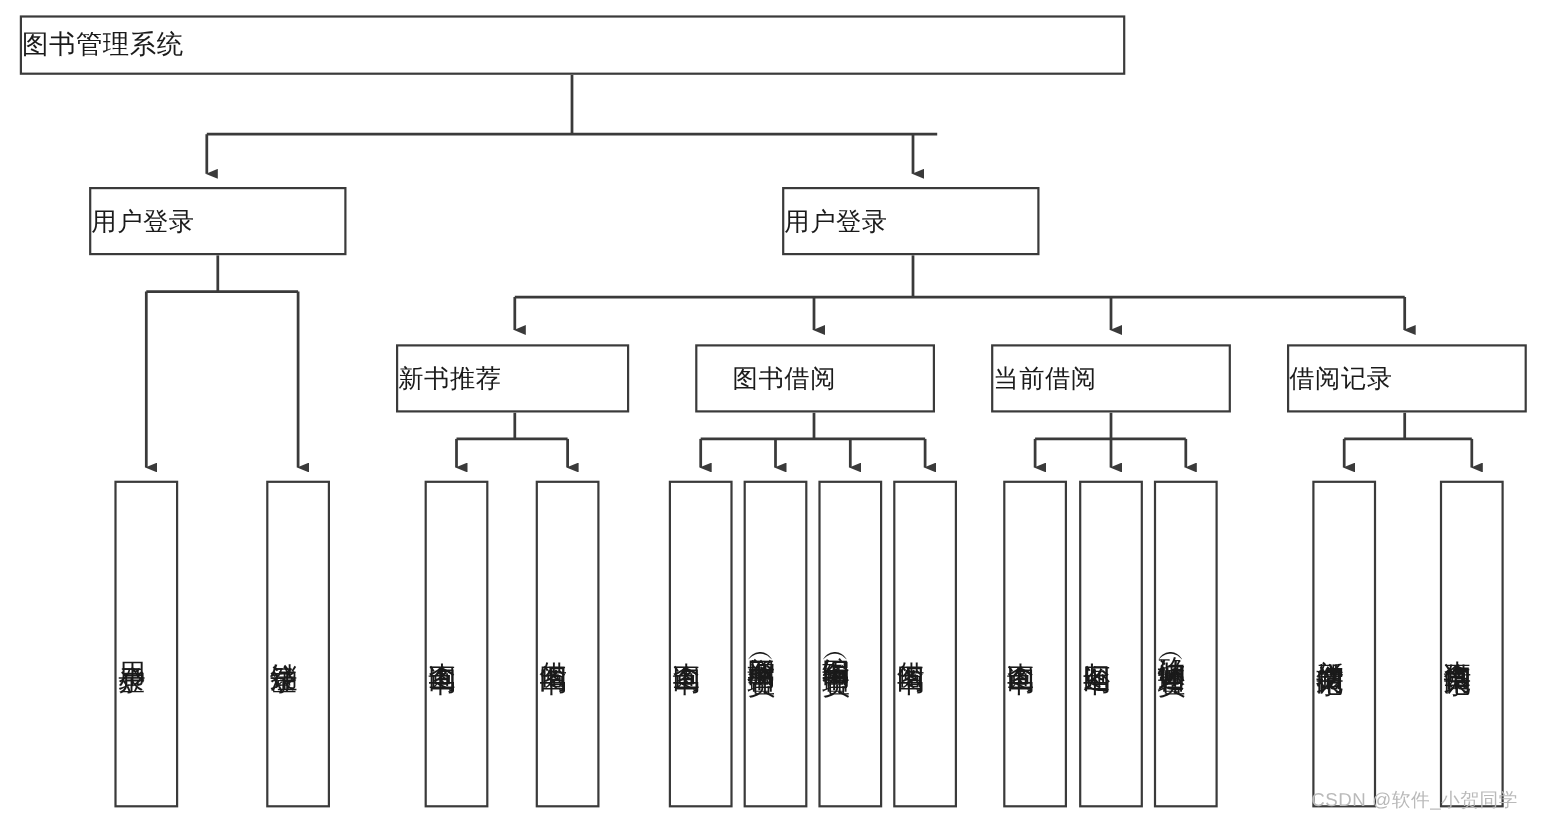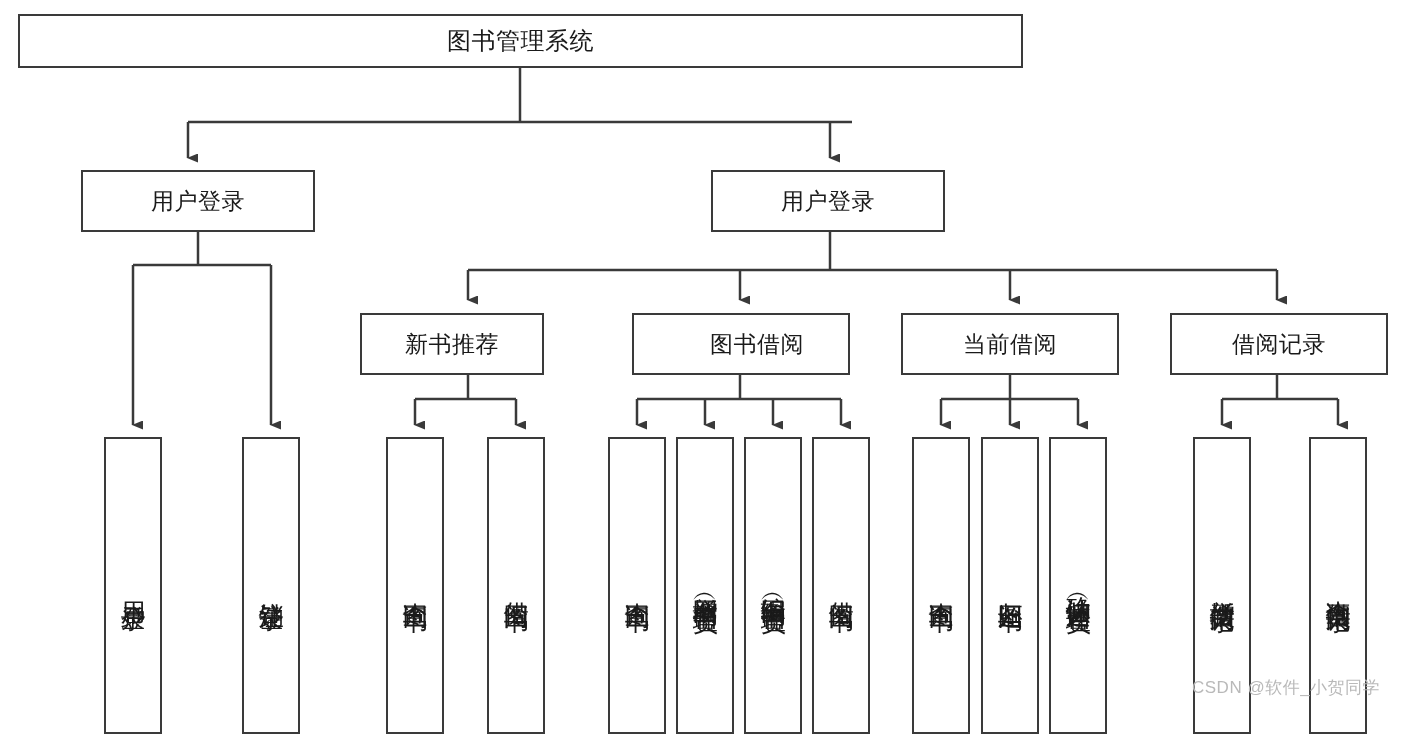--- a/index.html
+++ b/index.html
@@ -25,21 +25,21 @@
     height: 747px;
     pointer-events: none;
   }
   .node {
     position: absolute;
     box-sizing: border-box;
     background: #ffffff;
     border: 2px solid #3a3a3a;
     display: flex;
     align-items: center;
-    justify-content: center;
+    justify-content: flex-start;
     color: #1a1a1a;
     z-index: 2;
   }
   .node .lbl {
     display: block;
     text-align: center;
     line-height: 1.05;
     letter-spacing: 0.5px;
   }
   
@@ -127,21 +127,21 @@
     <span class="lbl">图书管理系统</span>
   </div>
 
   <div class="node h-node" style="left:81px; top:170px; width:234px; height:62px;">
     <span class="lbl">用户登录</span>
   </div>
   <div class="node h-node" style="left:711px; top:170px; width:234px; height:62px;">
     <span class="lbl">用户登录</span>
   </div>
 
-  <div class="node h-node" style="left:360px; top:313px; width:184px; height:62px;">
+  <div class="node h-node" style="left:360px; top:313px; width:212px; height:62px;">
     <span class="lbl">新书推荐</span>
   </div>
   <div class="node h-node" style="left:632px; top:313px; width:218px; height:62px;padding-left:32px;">
     <span class="lbl">图书借阅</span>
   </div>
   <div class="node h-node" style="left:1170px; top:313px; width:218px; height:62px;">
     <span class="lbl">借阅记录</span>
   </div>
   <div class="node h-node" style="left:901px; top:313px; width:218px; height:62px;">
     <span class="lbl">当前借阅</span>
@@ -184,15 +184,15 @@
     <span class="lbl">确认归还（管理员）</span>
   </div>
 
   <div class="node v-node" style="left:1193px; top:437px; width:58px; height:297px;">
     <span class="lbl">新增借阅记录</span>
   </div>
   <div class="node v-node" style="left:1309px; top:437px; width:58px; height:297px;">
     <span class="lbl">查询借阅记录</span>
   </div>
 
-  <div class="watermark" style="left:1192px; top:676px;">CSDN @软件_小贺同学</div>
+  <div class="watermark" style="left:1192px; top:716px;">CSDN @软件_小贺同学</div>
 
 </div>
 
 </body></html>

